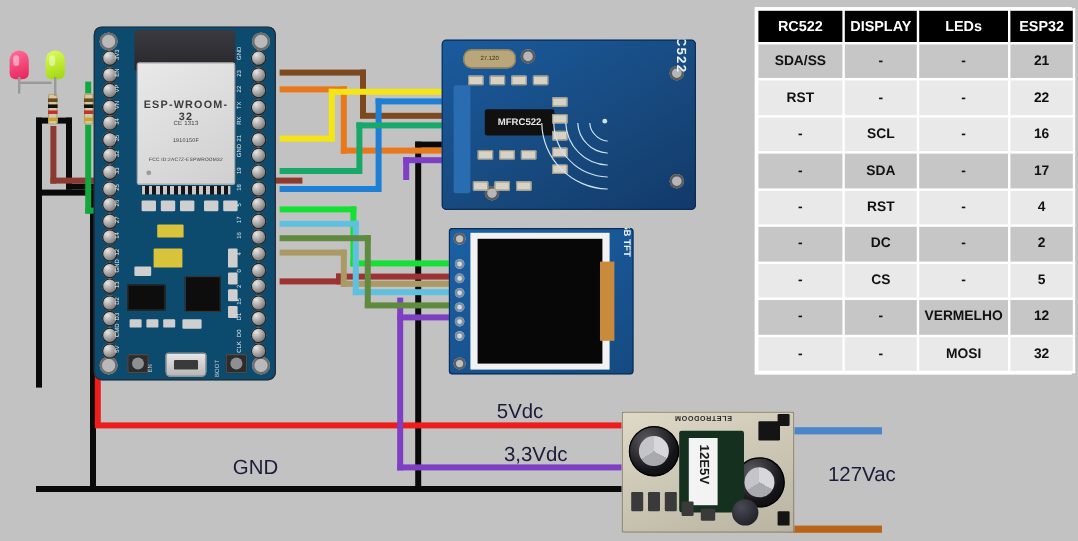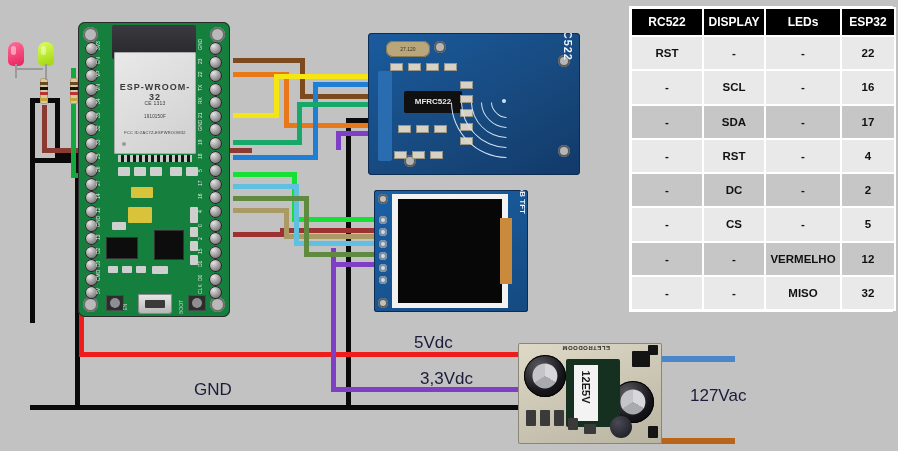--- a/index.html
+++ b/index.html
@@ -10,21 +10,21 @@
     position:relative;
   }
   #stage{position:absolute;left:0;top:0;width:898px;height:451px;}
 
   
   .w{position:absolute;}
 
   
   .esp32{
     position:absolute;left:78px;top:22px;width:152px;height:295px;
-    background:#15803d;border-radius:7px;
+    background:#0c4a6e;border-radius:7px;
     box-shadow:inset 0 0 0 1px #2b2b2b;
     overflow:hidden;
   }
   .esp32 .hole{position:absolute;width:15px;height:15px;border-radius:50%;
     background:#b9b9b9;box-shadow:inset 0 0 0 2px #6d6d6d;}
   .esp32 .hole.tl{left:5px;top:5px;}
   .esp32 .hole.tr{right:5px;top:5px;}
   .esp32 .hole.bl{left:5px;bottom:5px;}
   .esp32 .hole.br{right:5px;bottom:5px;}
   .esp32 .shield{
@@ -495,20 +495,26 @@
         </colgroup>
       <thead>
           <tr id="thead-row">
             <th>RC522</th>
             <th>DISPLAY</th>
             <th>LEDs</th>
             <th>ESP32</th>
           </tr>
         </thead>
       <tbody id="tbody">
+          <tr class="even">
+            <td>SDA/SS</td>
+            <td>-</td>
+            <td>-</td>
+            <td>21</td>
+          </tr>
           <tr class="odd">
             <td>RST</td>
             <td>-</td>
             <td>-</td>
             <td>22</td>
           </tr>
           <tr class="odd">
             <td>-</td>
             <td>SCL</td>
             <td>-</td>
@@ -540,20 +546,20 @@
           </tr>
           <tr class="even">
             <td>-</td>
             <td>-</td>
             <td>VERMELHO</td>
             <td>12</td>
           </tr>
           <tr class="odd">
             <td>-</td>
             <td>-</td>
-            <td>MISO</td>
+            <td>MOSI</td>
             <td>32</td>
           </tr>
         </tbody>
     </table>
   </div>
 
 </div>
 
 </body></html>

